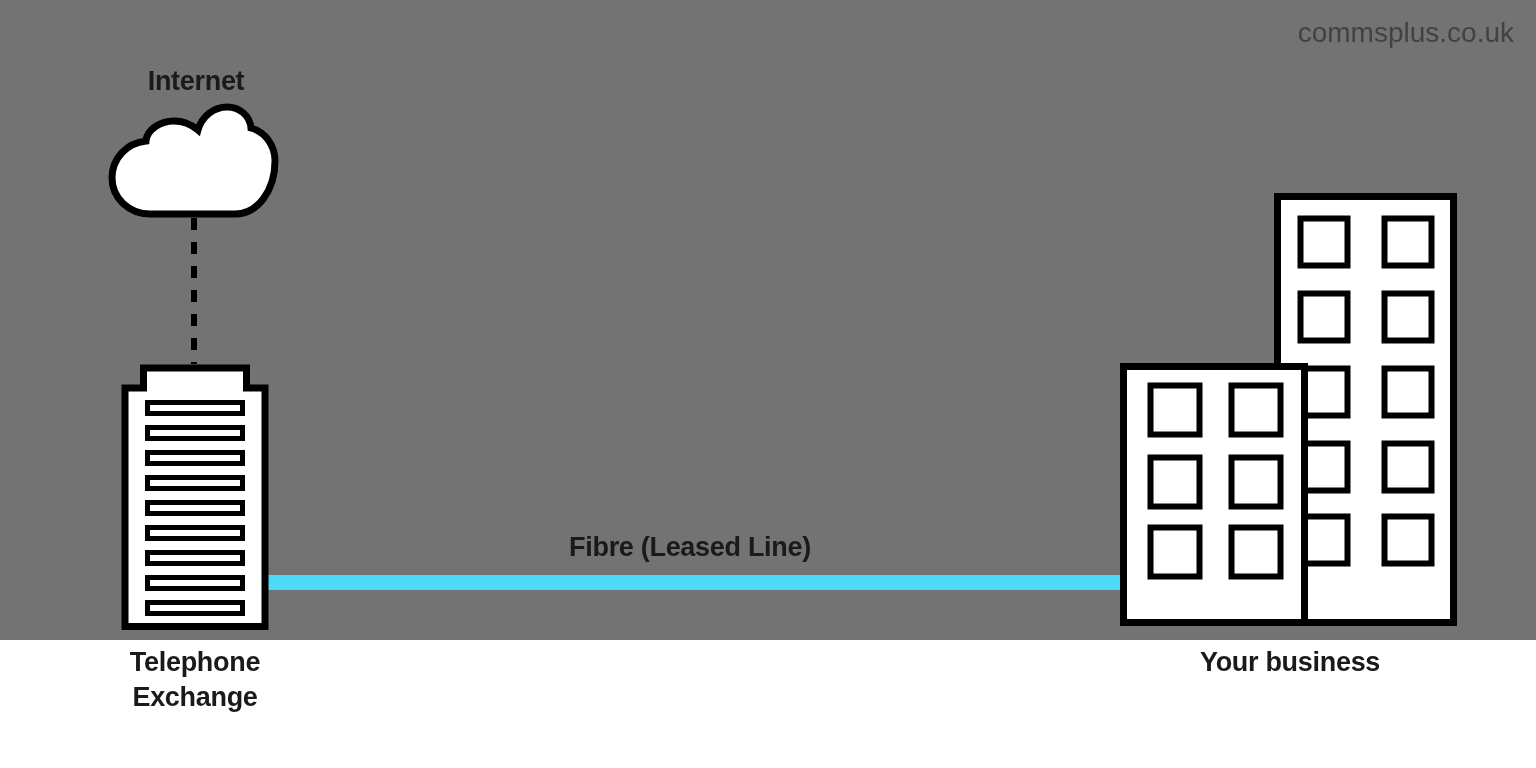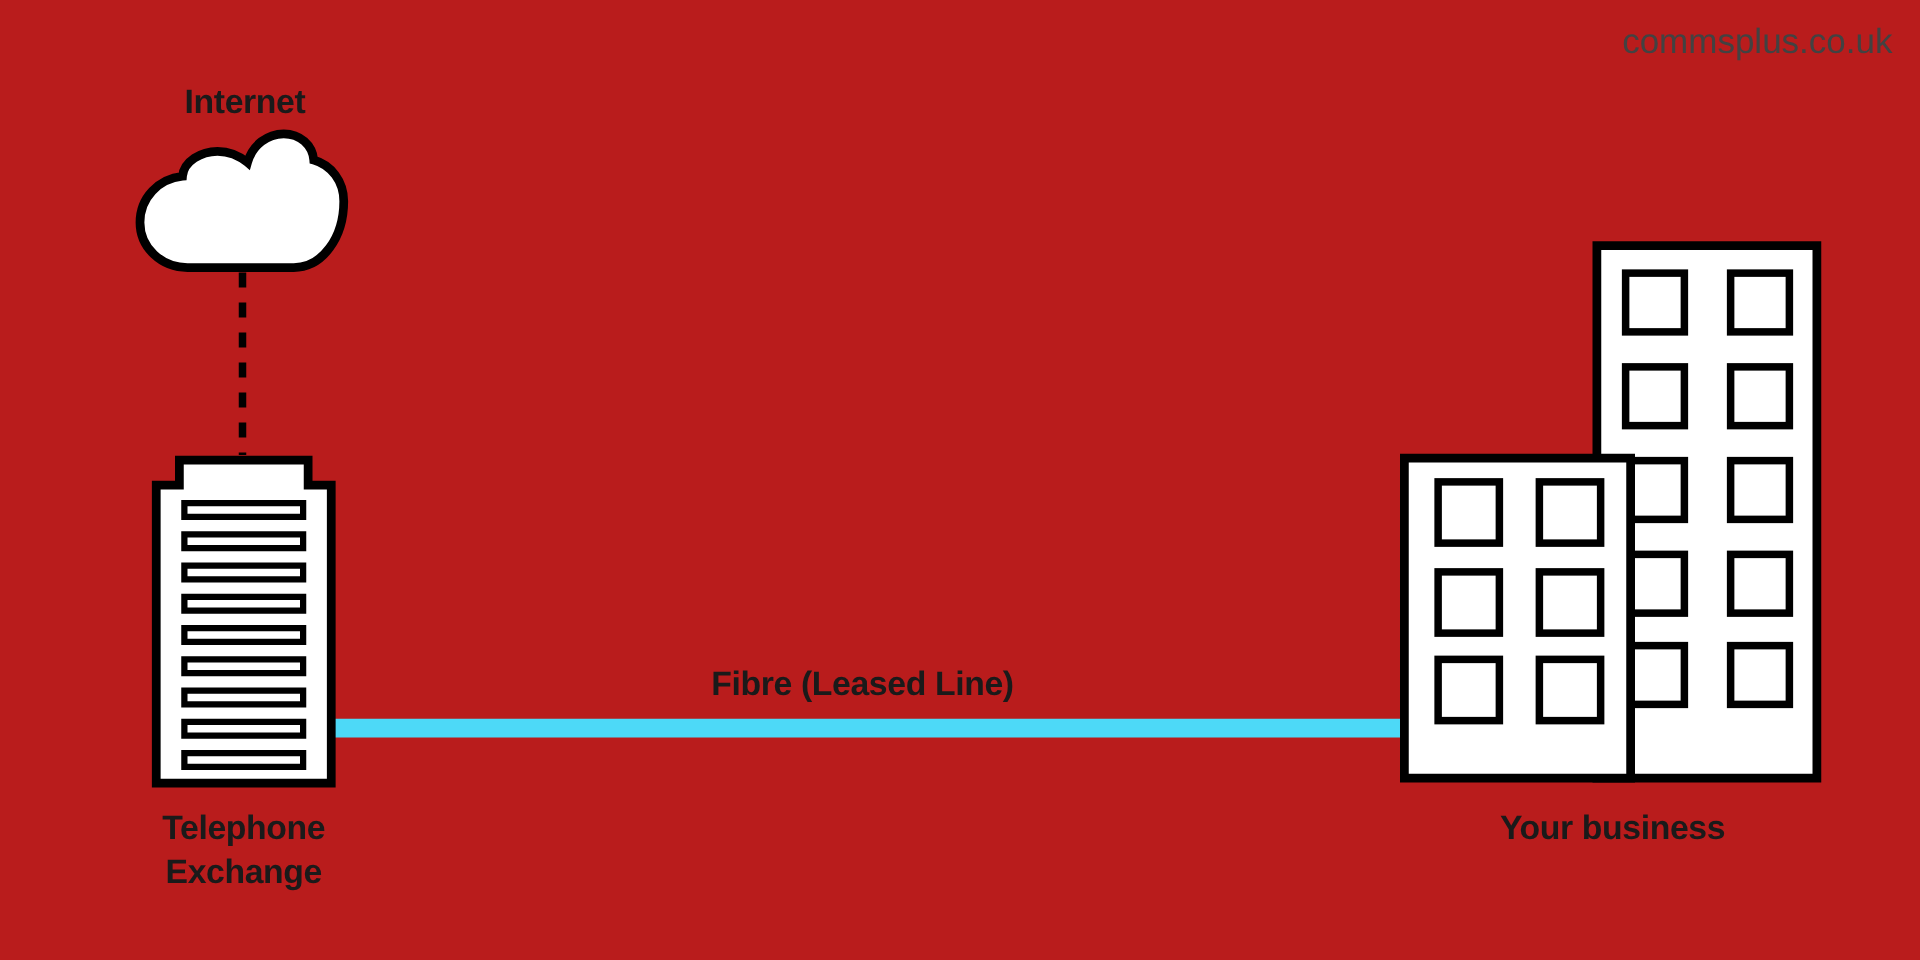--- a/index.html
+++ b/index.html
@@ -7,22 +7,22 @@
     padding: 0;
     background: #ffffff;
     width: 1536px;
     height: 768px;
     overflow: hidden;
     font-family: "Liberation Sans", sans-serif;
   }
   .canvas {
     position: relative;
     width: 1536px;
-    height: 768px;
-    background: #b91c1c;
+    height: 640px;
+    background: #737373;
   }
   svg { display: block; }
   .shape {
     fill: #ffffff;
     stroke: #000000;
     stroke-width: 7;
     stroke-linejoin: miter;
   }
   .slat {
     fill: #ffffff;

